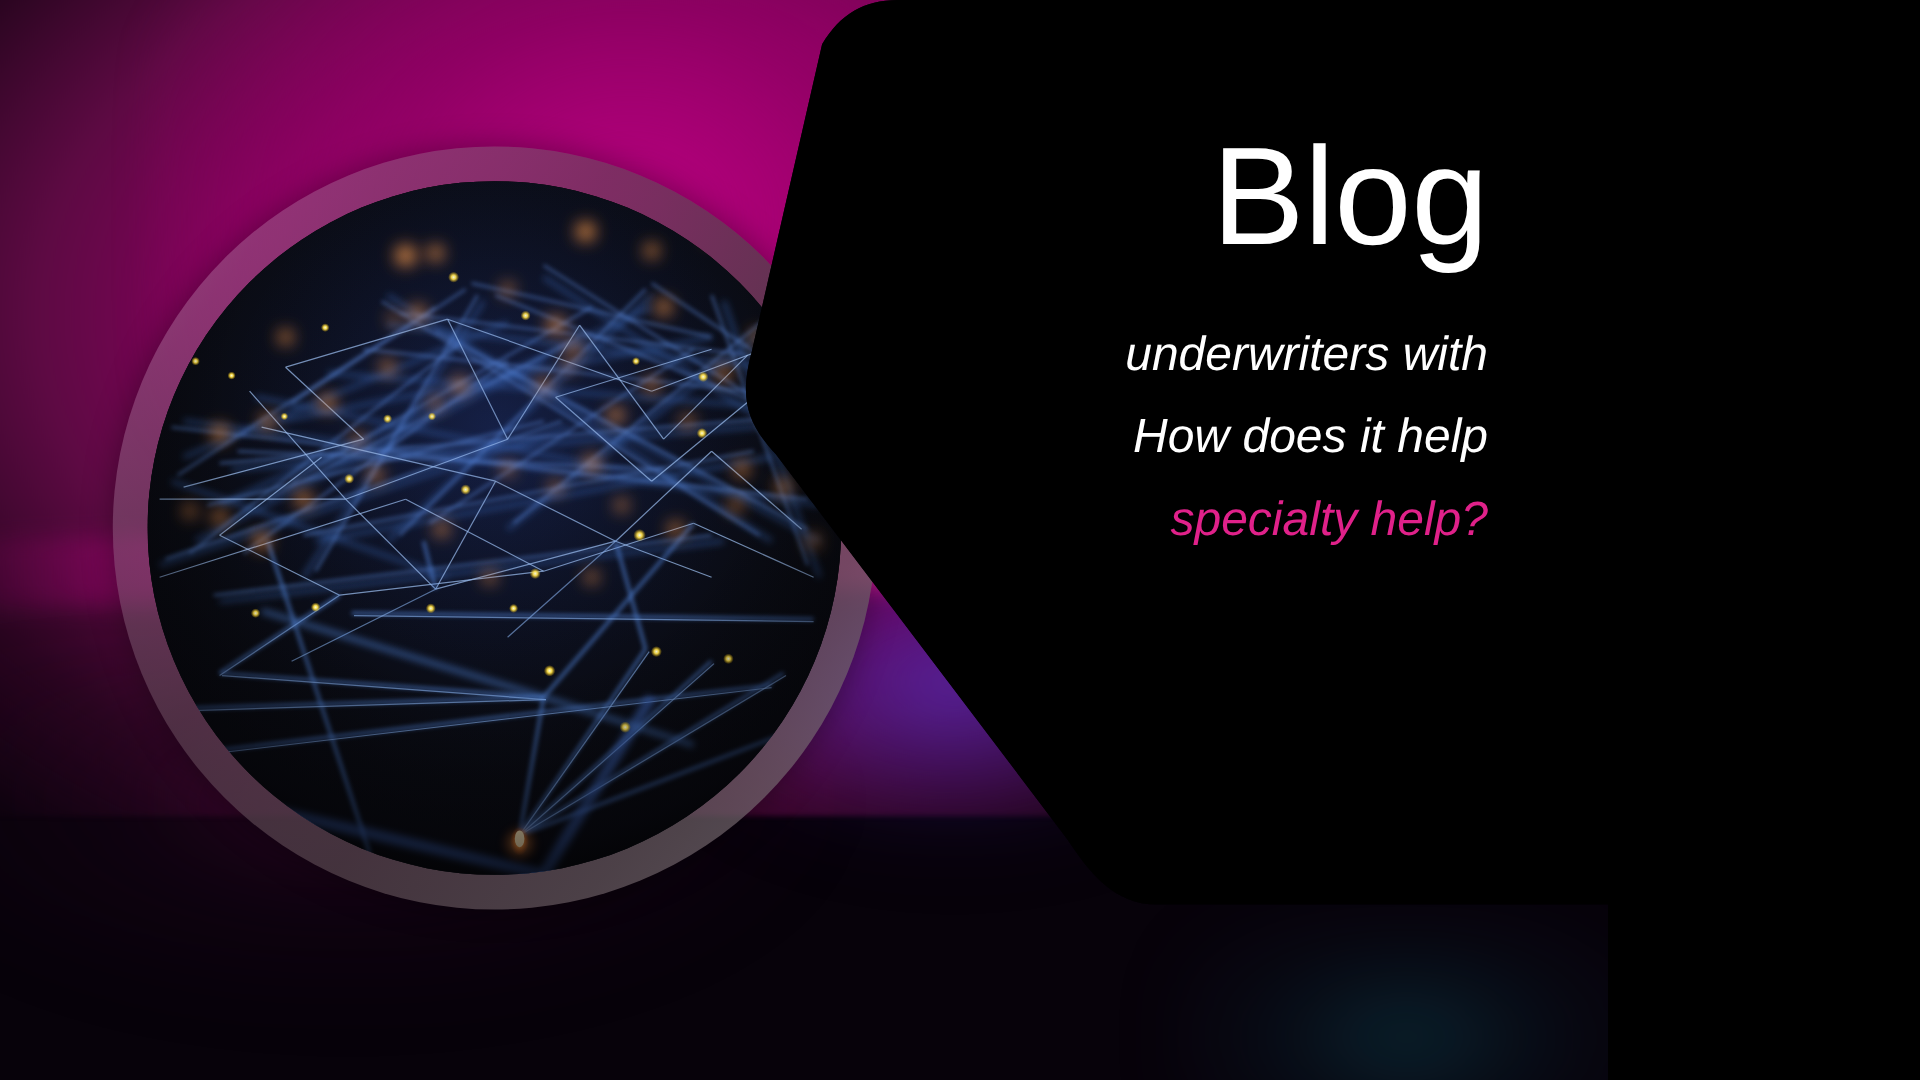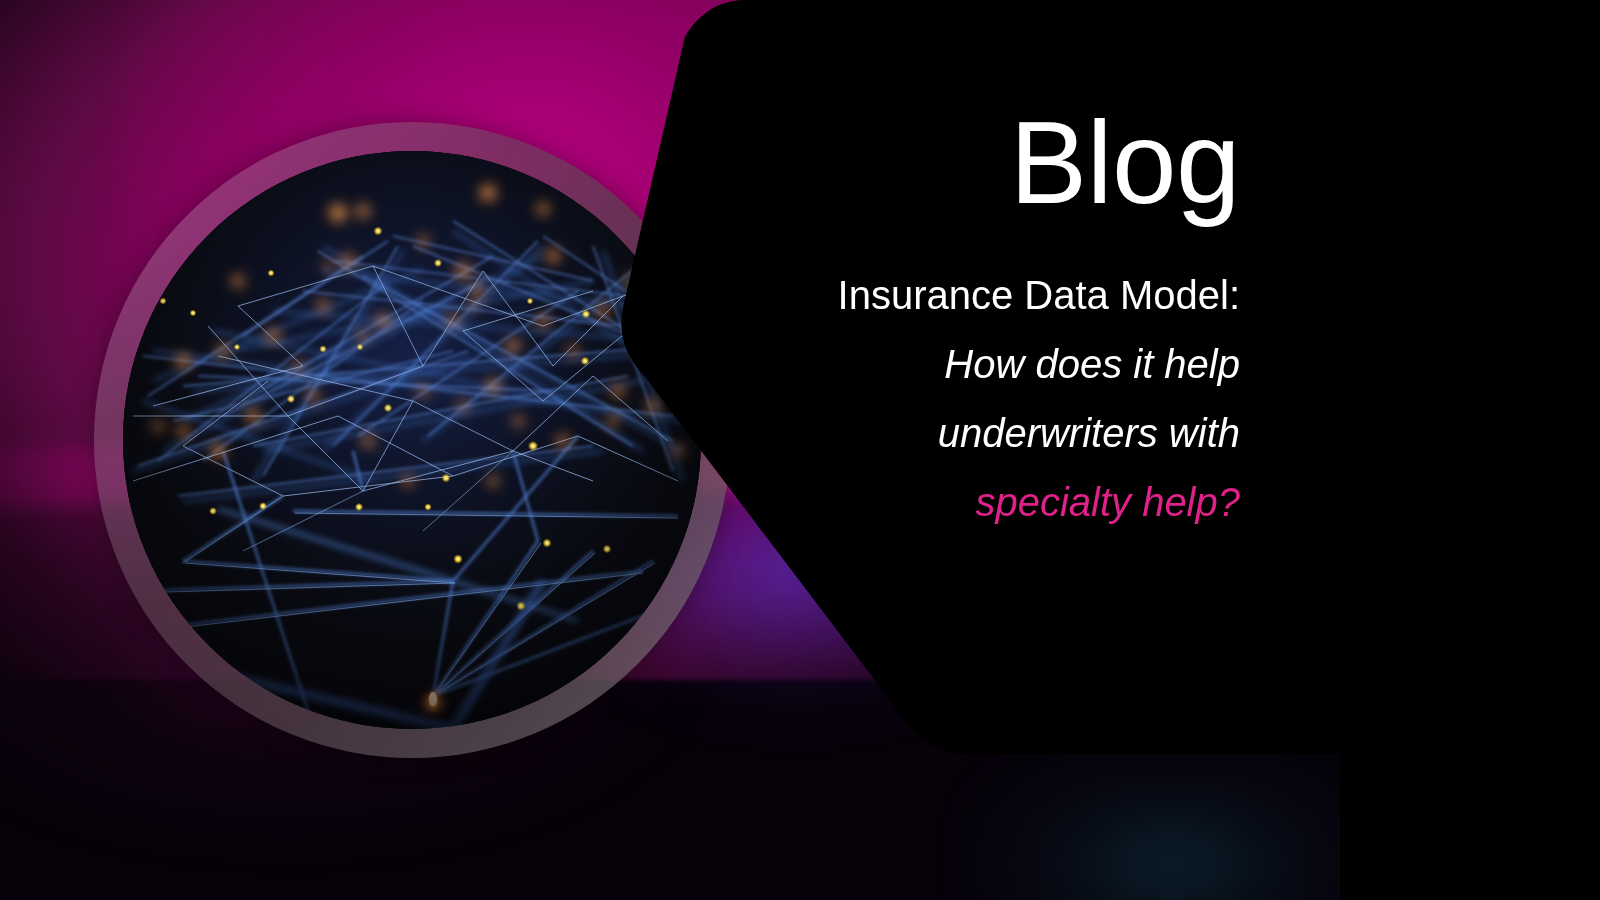--- a/index.html
+++ b/index.html
@@ -440,23 +440,22 @@
              C 736 395 742 420 772 452 L 1062 835
              C 1084 868 1108 900 1152 900 L 1600 900 Z" fill="#010003"></path>
     <path d="M 1600 0 L 893 0 C 860 0 836 14 818 44 L 748 350
              C 736 395 742 420 772 452 L 1062 835
              C 1084 868 1108 900 1152 900 L 1600 900 Z" fill="#000000" opacity="0.85"></path>
   </svg>
 
   <div class="text-block">
     <div class="kicker">Blog</div>
     <div class="subtitle">
-      <span class="line" style="color: rgb(255, 255, 255);">Insurance Data Model:</span>
+      <span class="line ital" style="color: rgb(255, 255, 255);">underwriters with</span>
       <span class="line ital" style="color: rgb(255, 255, 255);">How does it help</span>
-      <span class="line ital" style="color: rgb(255, 255, 255);">underwriters with</span>
       <span class="line accent" style="color: rgb(224, 33, 138);">specialty help?</span>
     </div>
   </div>
 
   <div class="logo">
     <svg viewBox="0 0 86 128" xmlns="http://www.w3.org/2000/svg" aria-hidden="true">
       <path d="M25.5 3.5 L76.5 3.5 C81.5 3.5 84.5 7.0 85.5 11.5
                C86.3 15.5 84.5 19.0 80.0 19.0 L48.5 19.0
                C44.0 19.0 41.0 21.5 38.5 25.5 L22.0 52.0
                C19.5 56.0 15.0 56.5 12.0 52.5 L2.0 38.5

